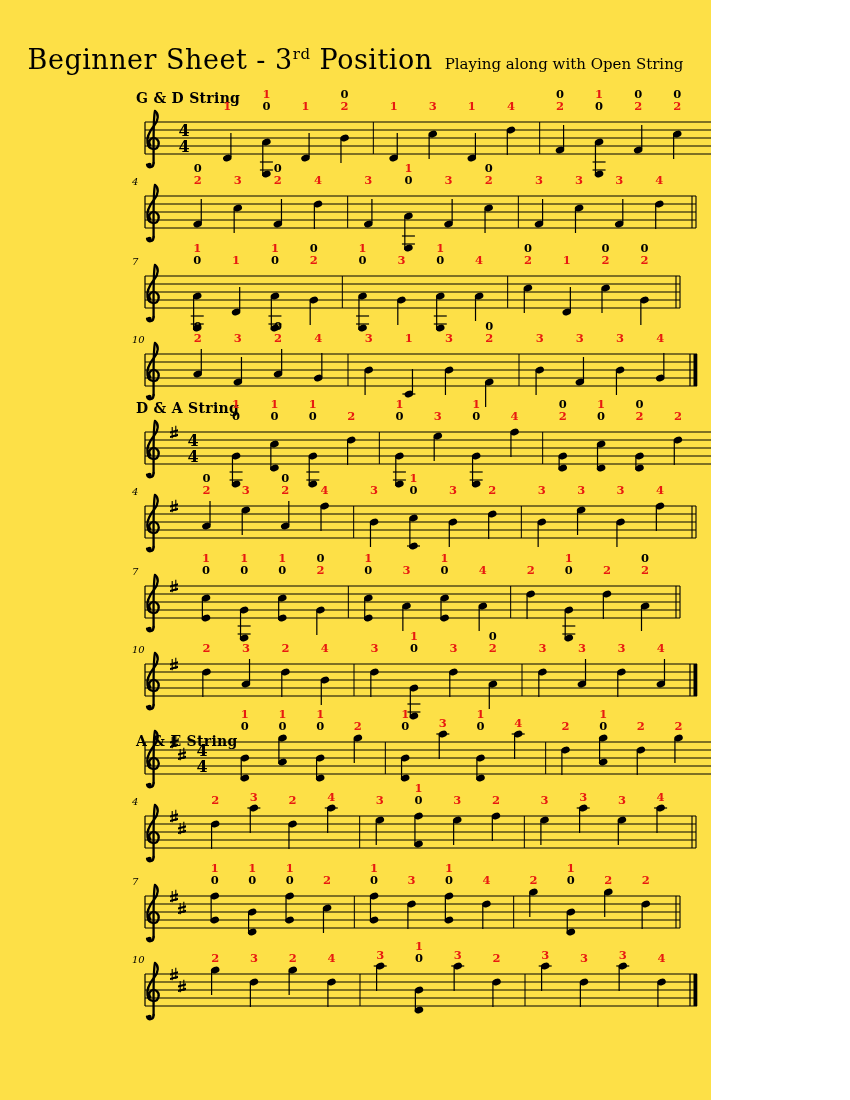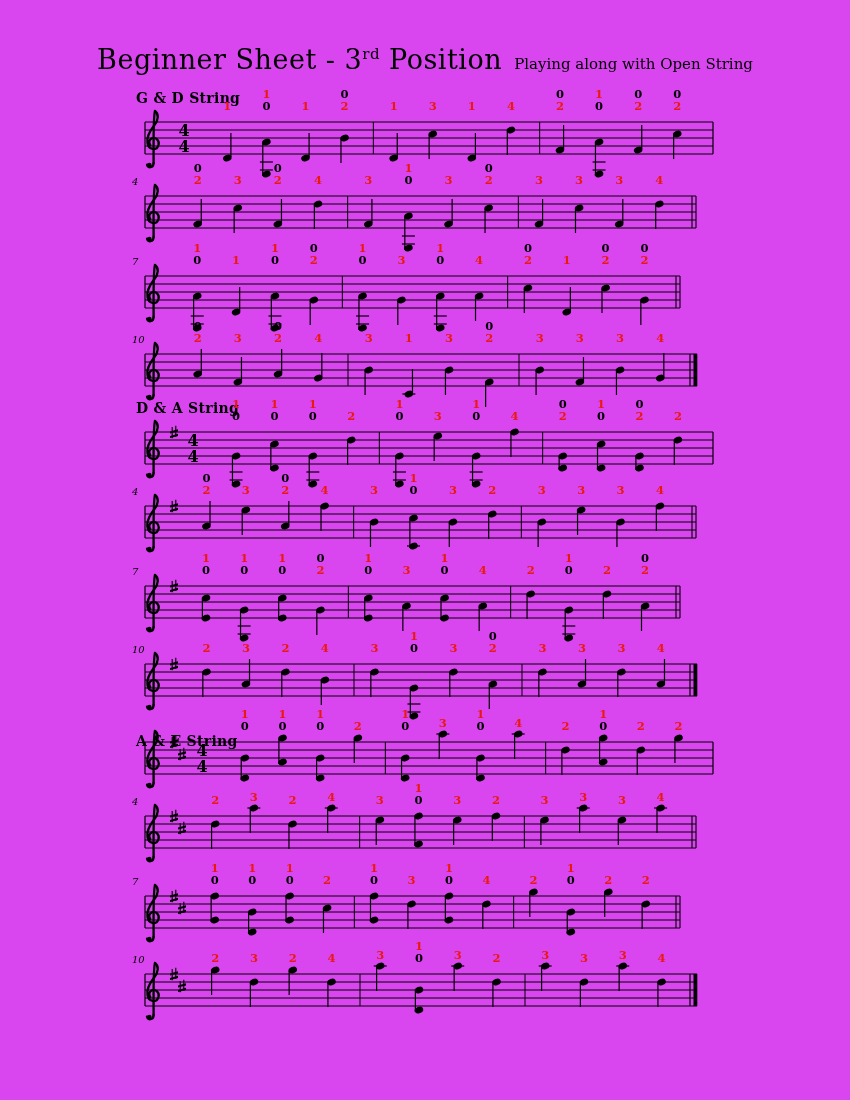--- a/index.html
+++ b/index.html
@@ -1,16 +1,16 @@
 <!DOCTYPE html>
 <html><head>
 <meta charset="utf-8">
 <style>
   html,body{margin:0;padding:0;background:#fff;}
-  .page{position:relative;width:850px;height:1100px;background:#d946ef;overflow:hidden;
+  .page{position:relative;width:711px;height:1100px;background:#fde047;overflow:hidden;
         font-family:"DejaVu Serif","Liberation Serif",serif;color:#000;}
   .title{position:absolute;top:44px;left:0;width:100%;text-align:center;white-space:nowrap;}
   .t-main{font-size:27px;letter-spacing:.5px;}
   .t-main sup{font-size:15px;}
   .t-sub{font-size:15px;margin-left:7px;}
   .section-label{position:absolute;font-size:14px;font-weight:bold;letter-spacing:.3px;}
   .sys{position:absolute;left:130px;width:600px;height:104px;}
   svg text{font-family:"DejaVu Serif","Liberation Serif",serif;}
 </style>
 </head>

